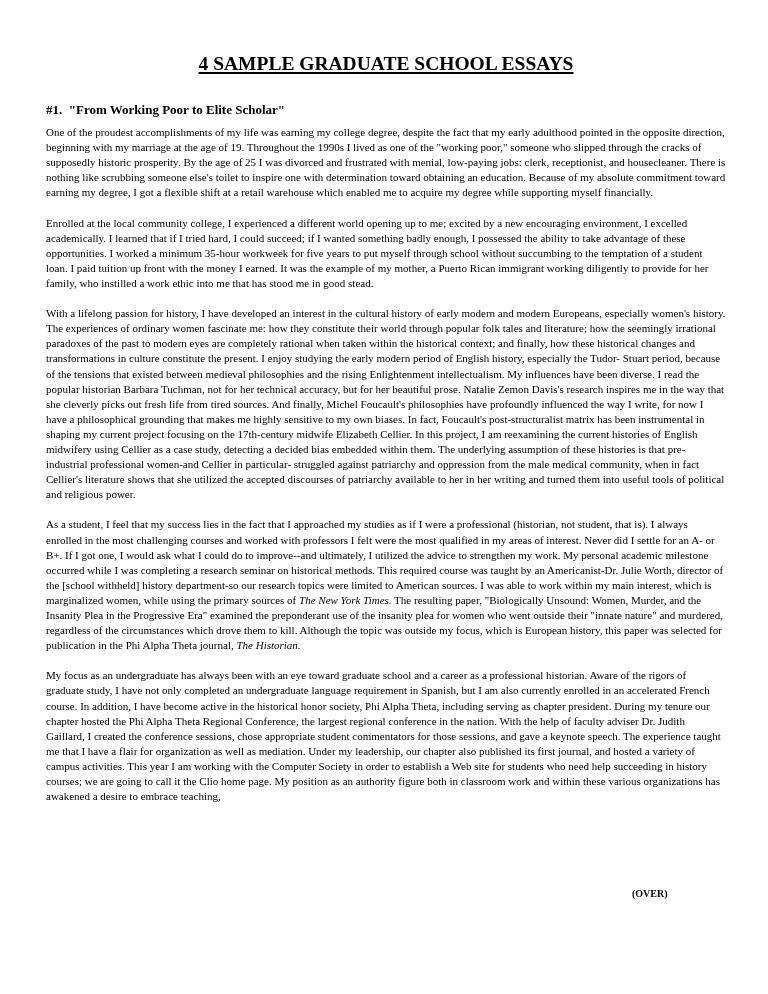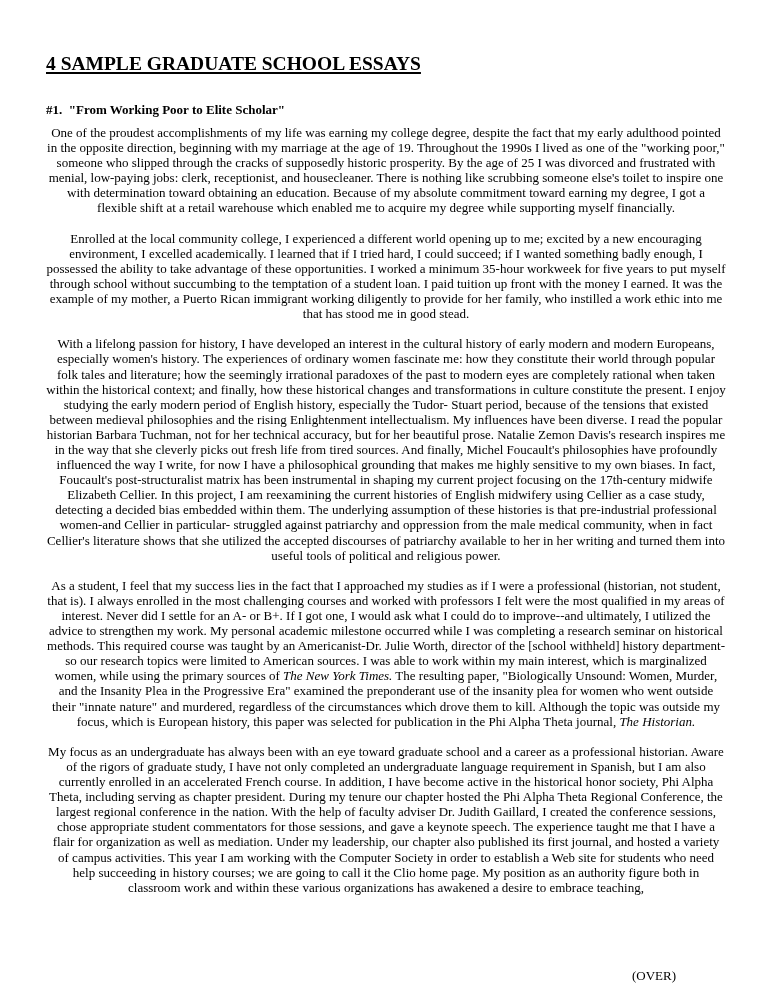--- a/index.html
+++ b/index.html
@@ -19,21 +19,21 @@
       position: absolute;
       left: 46px;
       top: 0;
       width: 680px;
     }
     .doc-title {
       position: absolute;
       left: 0;
       top: 53px;
       width: 680px;
-      text-align: left;
+      text-align: center;
       font-size: 19.5px;
       font-weight: bold;
       text-decoration: underline;
       text-decoration-thickness: 1.5px;
       text-underline-offset: 2px;
       letter-spacing: 0px;
       margin: 0;
     }
     .essay {
       position: absolute;
@@ -42,33 +42,33 @@
       width: 680px;
     }
     .essay-heading {
       font-size: 13px;
       font-weight: bold;
       margin: 0 0 7px 0;
       line-height: 16px;
       white-space: pre;
     }
     .para {
-      font-size: 13px;
+      font-size: 11px;
       line-height: 15.1px;
       margin: 0 0 15.1px 0;
-      text-align: center;
+      text-align: left;
     }
     .para i {
     }
     .over {
       position: absolute;
       left: 632px;
-      top: 968px;
-      font-size: 13px;
-      font-weight: normal;
+      top: 888px;
+      font-size: 10px;
+      font-weight: bold;
     }
   </style>
 </head>
 <body>
 
 <div class="page">
   <h1 class="doc-title">4 SAMPLE GRADUATE SCHOOL ESSAYS</h1>
 
   <div class="essay">
     <div class="essay-heading"><span>#1.</span>  <span>"From Working Poor to Elite Scholar"</span></div>

